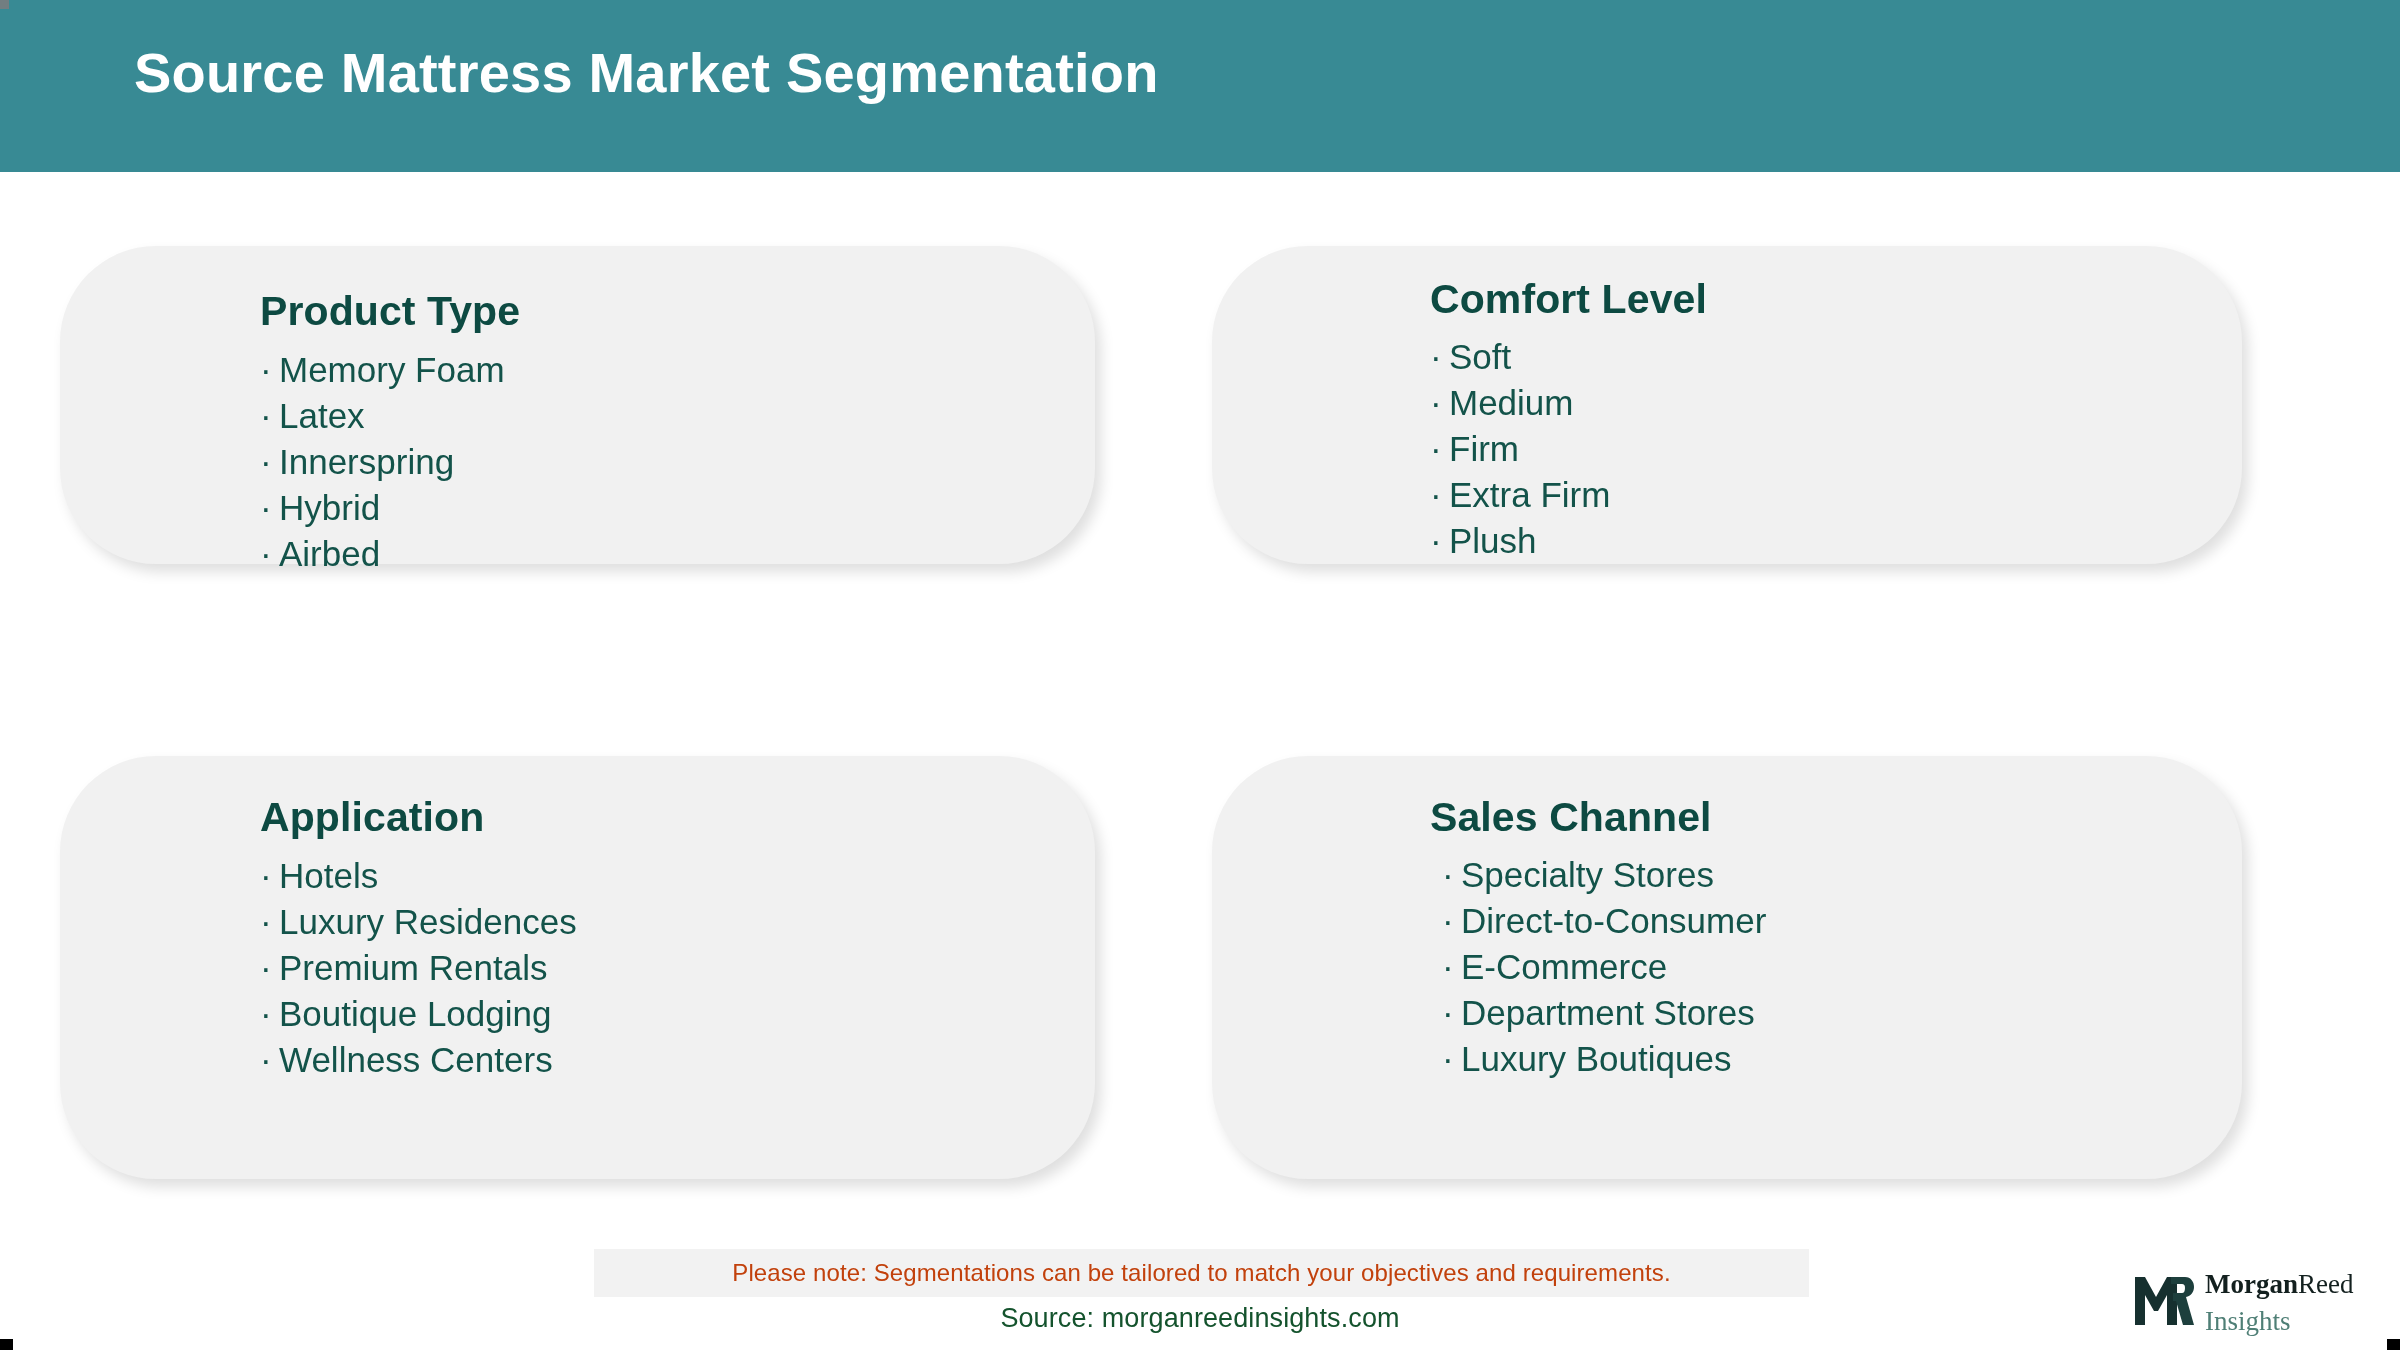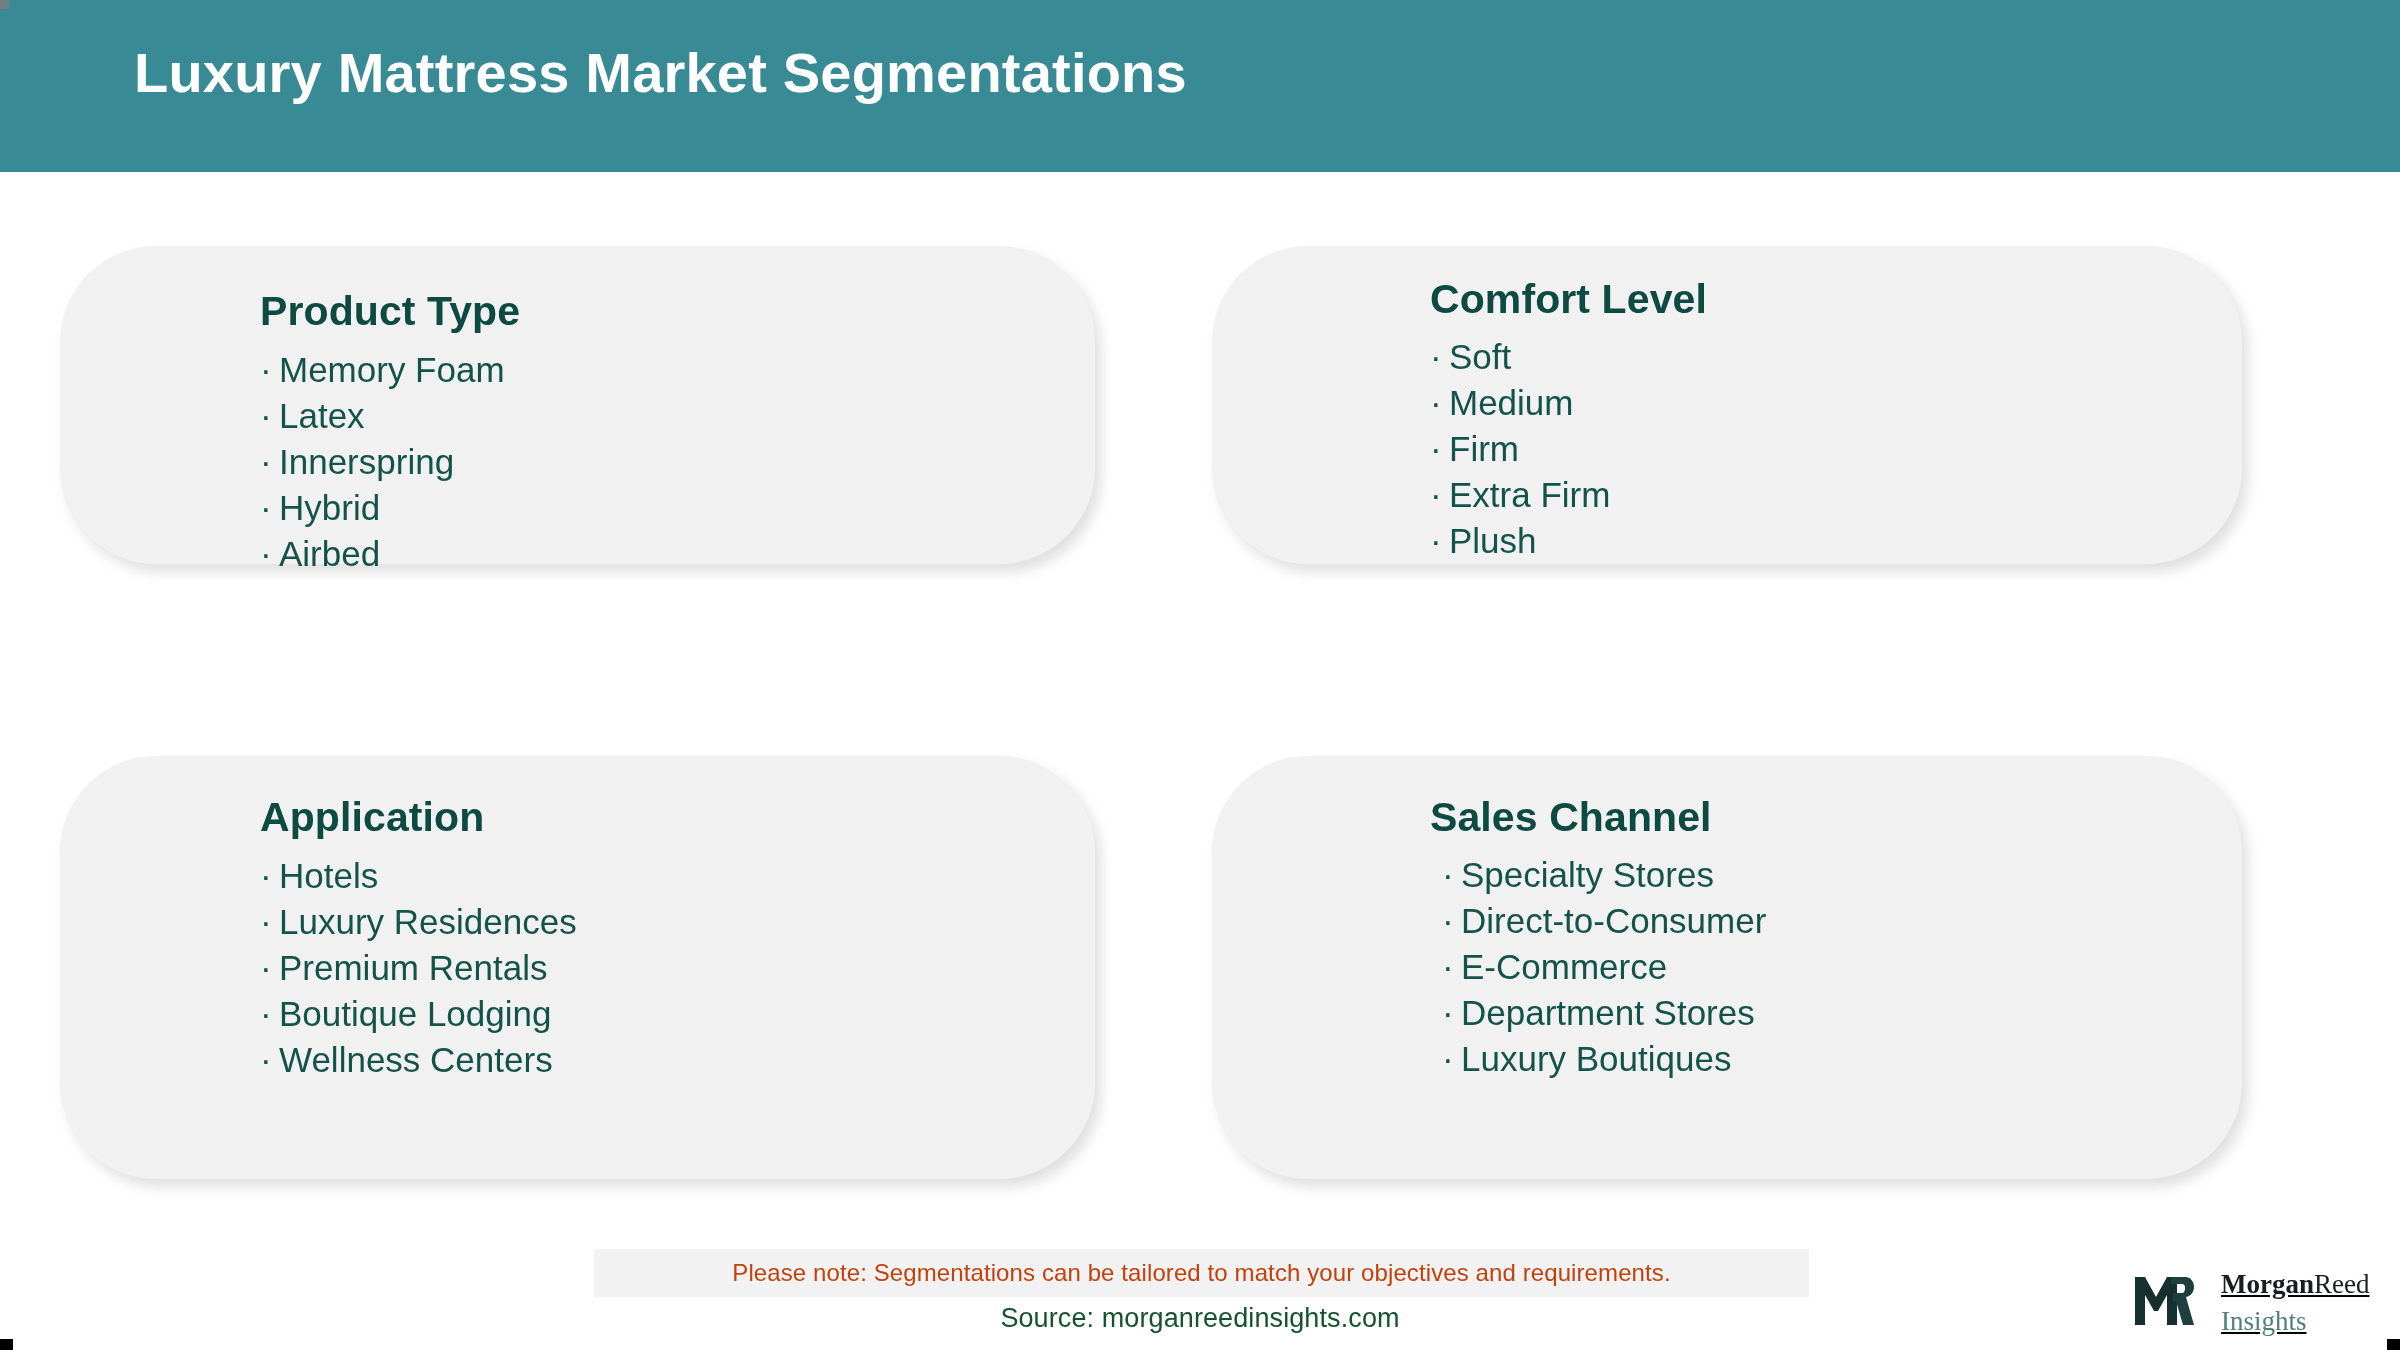--- a/index.html
+++ b/index.html
@@ -146,22 +146,21 @@
   }
 
   
   .logo {
     position: absolute;
     left: 2133px;
     top: 1272px;
     height: 62px;
     display: flex;
     align-items: center;
-    gap: 26px;
-    text-decoration: underline;
+    gap: 10px;
   }
   .logo-mark { flex: 0 0 auto; }
   .logo-words {
     display: flex;
     flex-direction: column;
     justify-content: center;
     line-height: 1.0;
   }
   .logo-line1 {
     font-family: "Liberation Serif", serif;
@@ -187,21 +186,21 @@
     background: #000000;
   }
   .corner-mark.bl { left: 0px;    top: 1339px; }
   .corner-mark.br { left: 2387px; top: 1339px; }
 </style>
 </head>
 <body>
 
 <div class="header-bar">
   <div class="header-corner-artifact"></div>
-  <div class="header-title">Luxury Mattress Market Segmentations</div>
+  <div class="header-title">Source Mattress Market Segmentation</div>
 </div>
 
 <div class="cards">
 
   <div class="card c0">
     <div class="card-inner">
       <div class="card-heading">Product Type</div>
       <ul class="card-list">
         <li><span class="bullet">·</span><span>Memory Foam</span></li>
         <li><span class="bullet">·</span><span>Latex</span></li>

